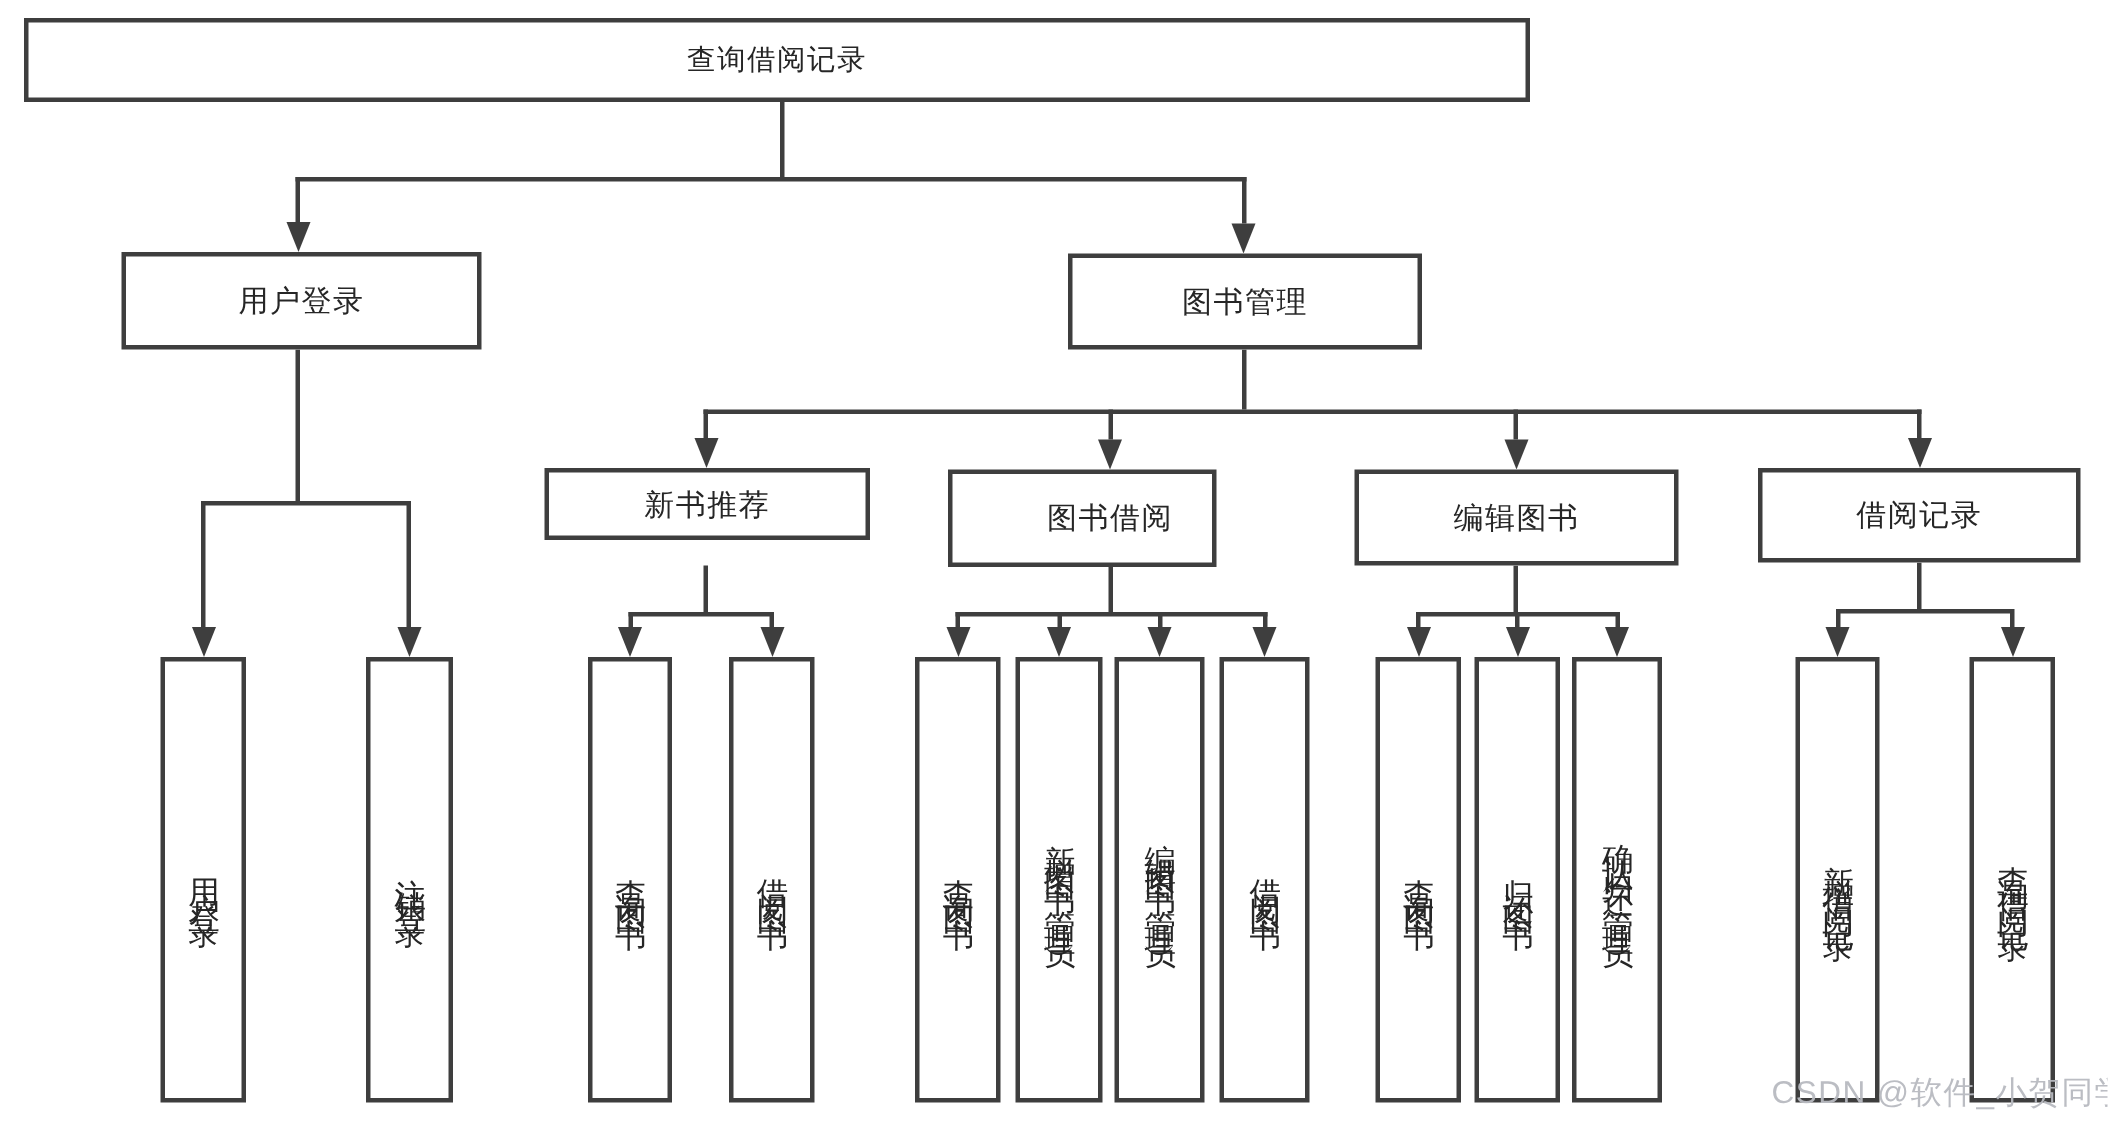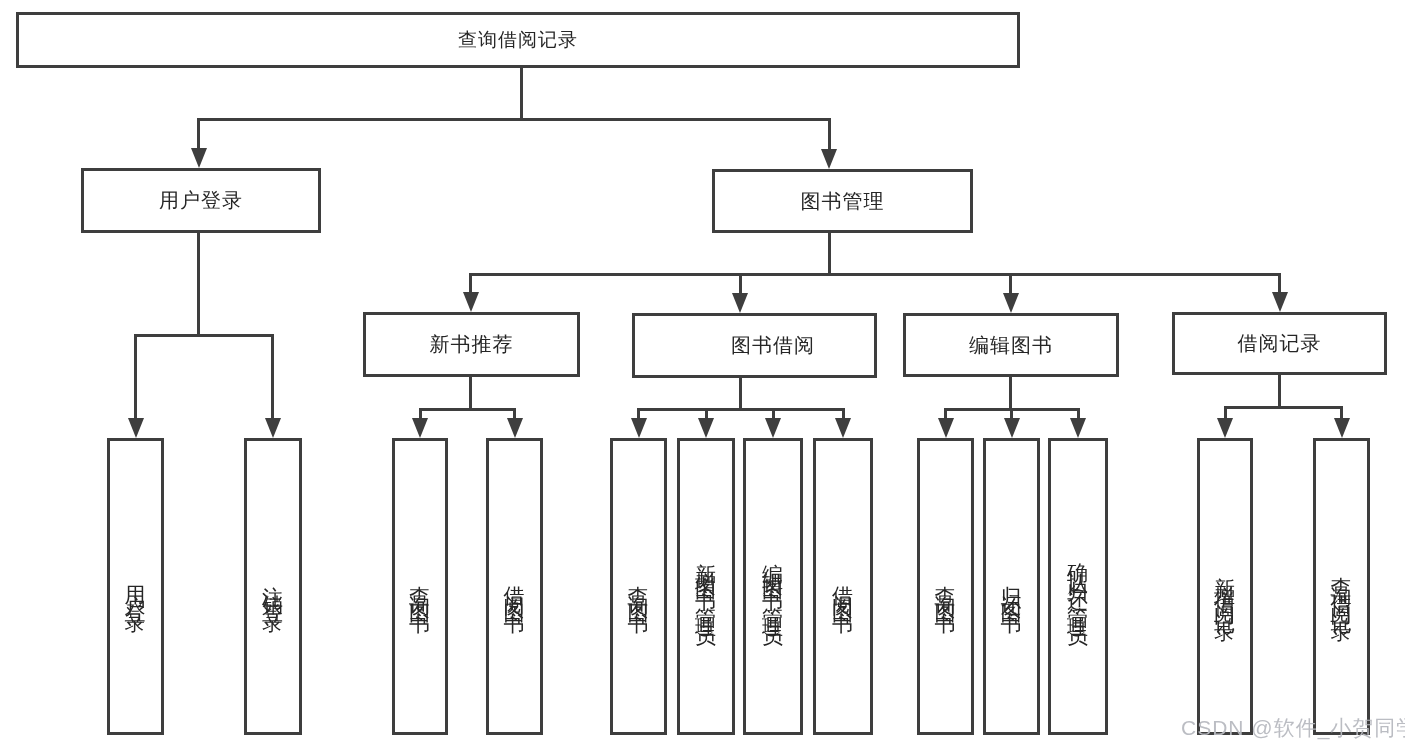--- a/index.html
+++ b/index.html
@@ -81,21 +81,21 @@
   <div class="line v" style="left:520px; top:68px; height:50px;"></div>
   <div class="line h" style="left:197px; top:118px; width:634px;"></div>
   <div class="line v" style="left:197px; top:118px; height:30px;"></div>
   <div class="arrow" style="left:191px; top:148px;"></div>
   <div class="line v" style="left:828px; top:118px; height:31px;"></div>
   <div class="arrow" style="left:821px; top:149px;"></div>
 
   <div class="box" style="left:81px; top:168px; width:240px; height:65px;">
     <span class="hlabel">用户登录</span>
   </div>
-  <div class="box" style="left:712px; top:169px; width:261px; height:64px;">
+  <div class="box" style="left:712px; top:169px; width:236px; height:64px;">
     <span class="hlabel">图书管理</span>
   </div>
 
   <div class="line v" style="left:197px; top:233px; height:101px;"></div>
   <div class="line h" style="left:134px; top:334px; width:140px;"></div>
   <div class="line v" style="left:134px; top:334px; height:84px;"></div>
   <div class="arrow" style="left:128px; top:418px;"></div>
   <div class="line v" style="left:271px; top:334px; height:84px;"></div>
   <div class="arrow" style="left:265px; top:418px;"></div>
 
@@ -103,24 +103,24 @@
   <div class="line h" style="left:469px; top:273px; width:812px;"></div>
   <div class="line v" style="left:469px; top:273px; height:19px;"></div>
   <div class="arrow" style="left:463px; top:292px;"></div>
   <div class="line v" style="left:739px; top:273px; height:20px;"></div>
   <div class="arrow" style="left:732px; top:293px;"></div>
   <div class="line v" style="left:1009px; top:273px; height:20px;"></div>
   <div class="arrow" style="left:1003px; top:293px;"></div>
   <div class="line v" style="left:1278px; top:273px; height:19px;"></div>
   <div class="arrow" style="left:1272px; top:292px;"></div>
 
-  <div class="box" style="left:363px; top:312px; width:217px; height:65px;font-family:Liberation Mono, monospace;">
+  <div class="box" style="left:363px; top:312px; width:217px; height:48px;font-family:Liberation Mono, monospace;">
     <span class="hlabel">新书推荐</span>
   </div>
-  <div class="box" style="left:632px; top:313px; width:245px; height:65px;padding-left:37px;">
+  <div class="box" style="left:632px; top:313px; width:179px; height:65px;padding-left:37px;">
     <span class="hlabel">图书借阅</span>
   </div>
   <div class="box" style="left:903px; top:313px; width:216px; height:64px;">
     <span class="hlabel">编辑图书</span>
   </div>
   <div class="box" style="left:1172px; top:312px; width:215px; height:63px;">
     <span class="hlabel">借阅记录</span>
   </div>
 
   <div class="line v" style="left:469px; top:377px; height:31px;"></div>

